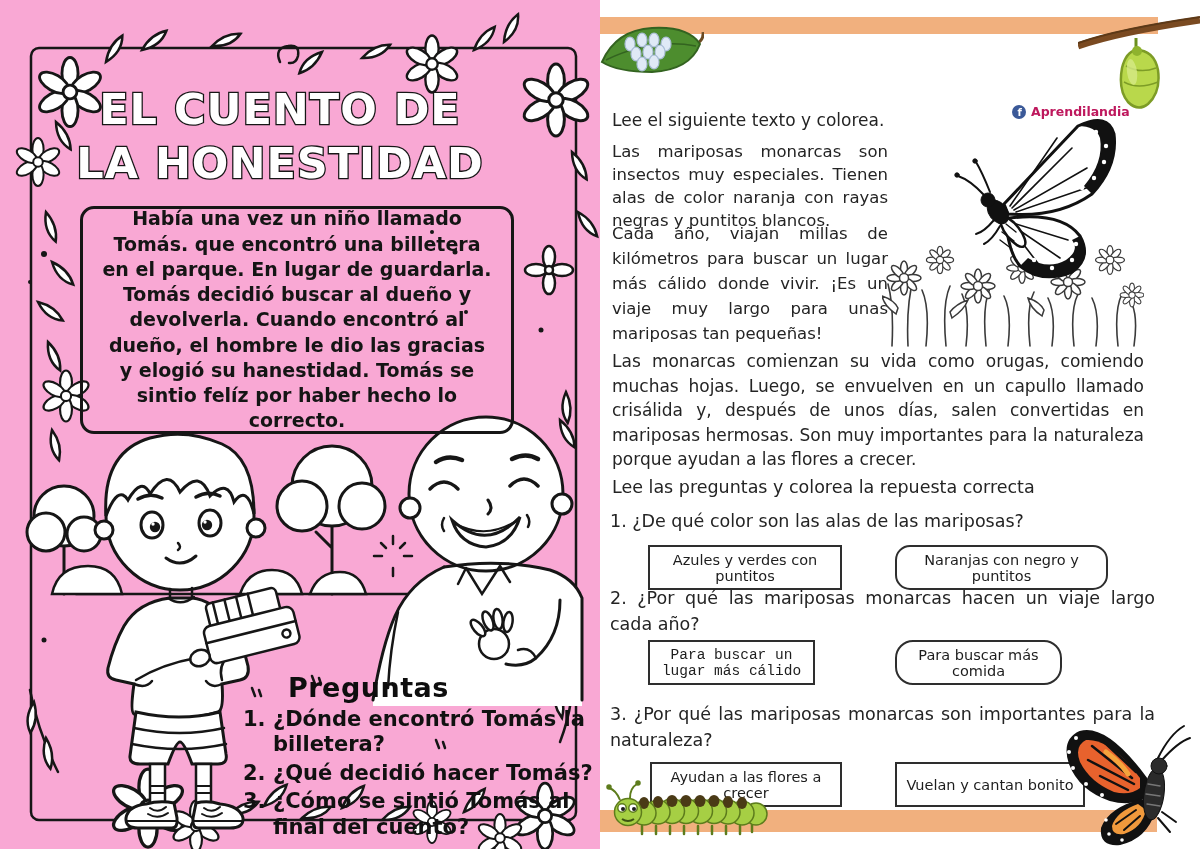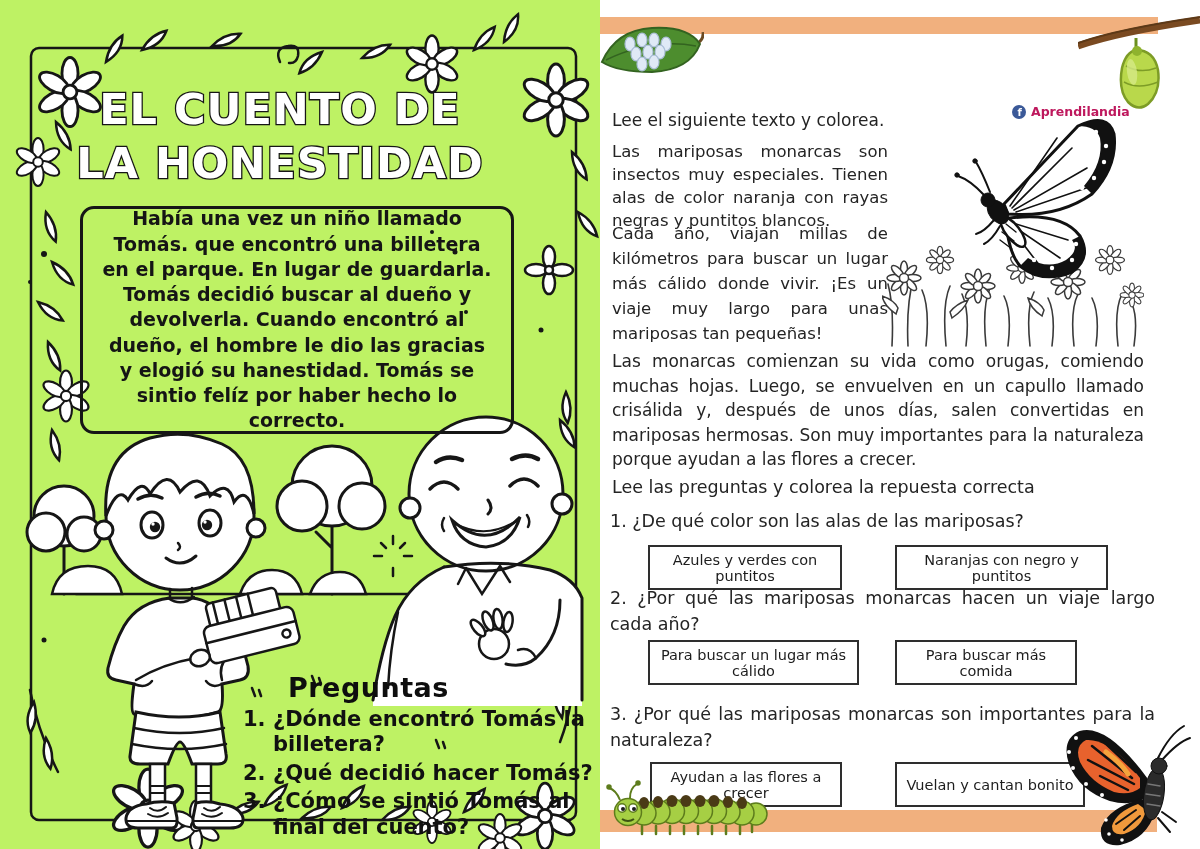--- a/index.html
+++ b/index.html
@@ -1,21 +1,21 @@
 <!DOCTYPE html>
 <html><head>
 <meta charset="utf-8">
 <style>
   html,body{margin:0;padding:0;background:#ffffff;}
   .canvas{position:relative;width:1200px;height:849px;background:#fff;overflow:hidden;
           font-family:"DejaVu Sans","Liberation Sans",sans-serif;}
   .abs{position:absolute;}
 
   
-  .left-page{position:absolute;left:0;top:0;width:600px;height:849px;background:#bef264;}
+  .left-page{position:absolute;left:0;top:0;width:600px;height:849px;background:#f9a8d4;}
   .lp-art{position:absolute;left:0;top:0;}
   .lp-title-svg{position:absolute;left:20px;top:82px;}
   .lp-title-svg text{font-family:"DejaVu Sans",sans-serif;font-weight:bold;font-size:43px;
       letter-spacing:1px;fill:#fff;stroke:#161616;stroke-width:2.6px;paint-order:stroke;text-anchor:middle;}
   .story-box{position:absolute;left:80px;top:206px;width:434px;height:228px;border:3px solid #161616;
       border-radius:14px;box-sizing:border-box;padding:14px 18px;display:flex;align-items:center;}
   .story-box p{margin:0;font-weight:bold;font-size:19px;line-height:1.33;color:#151515;text-align:center;width:100%;}
   .lp-qhead{position:absolute;left:288px;top:672px;font-weight:bold;font-size:27px;color:#0e0e0e;letter-spacing:.5px;}
   .lp-questions{position:absolute;left:243px;top:707px;width:352px;}
   .lp-q{display:flex;margin-bottom:3px;}
@@ -37,23 +37,23 @@
   .rp-p2{left:12px;top:221px;width:276px;font-size:16.5px;line-height:25px;}
   .rp-p3{left:12px;top:349px;width:532px;font-size:17px;line-height:24.5px;}
   .rp-intro{position:absolute;left:12px;top:477px;font-size:17.5px;margin:0;}
   .rp-q{position:absolute;margin:0;font-size:17.5px;line-height:26px;text-align:justify;}
   .rp-q1{left:10px;top:508px;width:470px;}
   .rp-q2{left:10px;top:585px;width:545px;}
   .rp-q3{left:10px;top:701px;width:545px;}
   .opt{position:absolute;height:45px;border:2px solid #2e2e2e;background:#fff;box-sizing:border-box;
       display:flex;align-items:center;justify-content:center;font-size:14.5px;color:#1d1d1d;text-align:center;}
   .o11{left:48px;top:545px;width:194px;justify-content:center;}
-  .o12{left:295px;top:545px;width:213px;}
-  .o21{left:48px;top:640px;width:211px;}
-  .o22{left:295px;top:640px;width:182px;}
+  .o12{left:295px;top:545px;width:213px;border-radius:15px;}
+  .o21{left:48px;top:640px;width:167px;font-family:Liberation Mono, monospace;}
+  .o22{left:295px;top:640px;width:167px;border-radius:18px;}
   .o31{left:50px;top:762px;width:192px;}
   .o32{left:295px;top:762px;width:190px;}
 </style>
 </head>
 <body>
 
 <div class="canvas">
 
   <section class="left-page">
 

